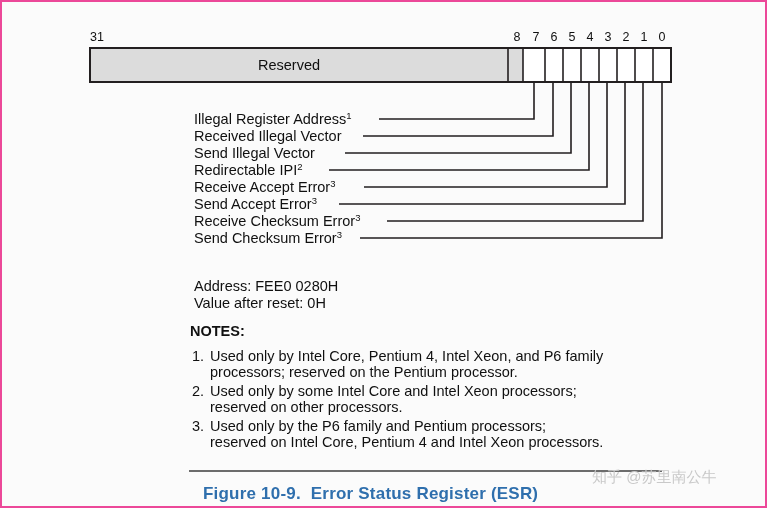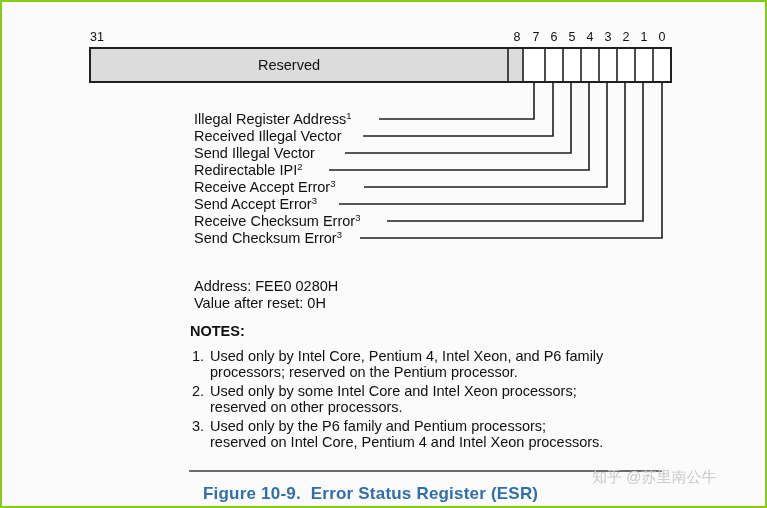--- a/index.html
+++ b/index.html
@@ -5,21 +5,21 @@
   html,body{margin:0;padding:0;background:#ffffff;}
   body{
     width:767px;height:508px;overflow:hidden;
     font-family:"Liberation Sans",sans-serif;
     -webkit-font-smoothing:antialiased;
   }
   #figure{
     position:relative;width:767px;height:508px;
     background:#fbfbfb;
     box-sizing:border-box;
-    border:2px solid #84cc16;
+    border:2px solid #ec4899;
   }
   svg.diagram{position:absolute;left:0;top:0;width:767px;height:508px;display:block;}
   .reg-fill-gray{fill:#dcdcdc;}
   .reg-fill-white{fill:#ffffff;}
   .reg-stroke{stroke:#231f20;stroke-width:2;fill:none;}
   .cell-div{stroke:#231f20;stroke-width:1.6;}
   .leader{stroke:#231f20;stroke-width:1.6;fill:none;}
   text{fill:#101010;}
   .bitnum{font-family:"Liberation Sans",sans-serif;font-size:12.5px;}
   .topnum{font-family:"Liberation Sans",sans-serif;font-size:12.5px;}

